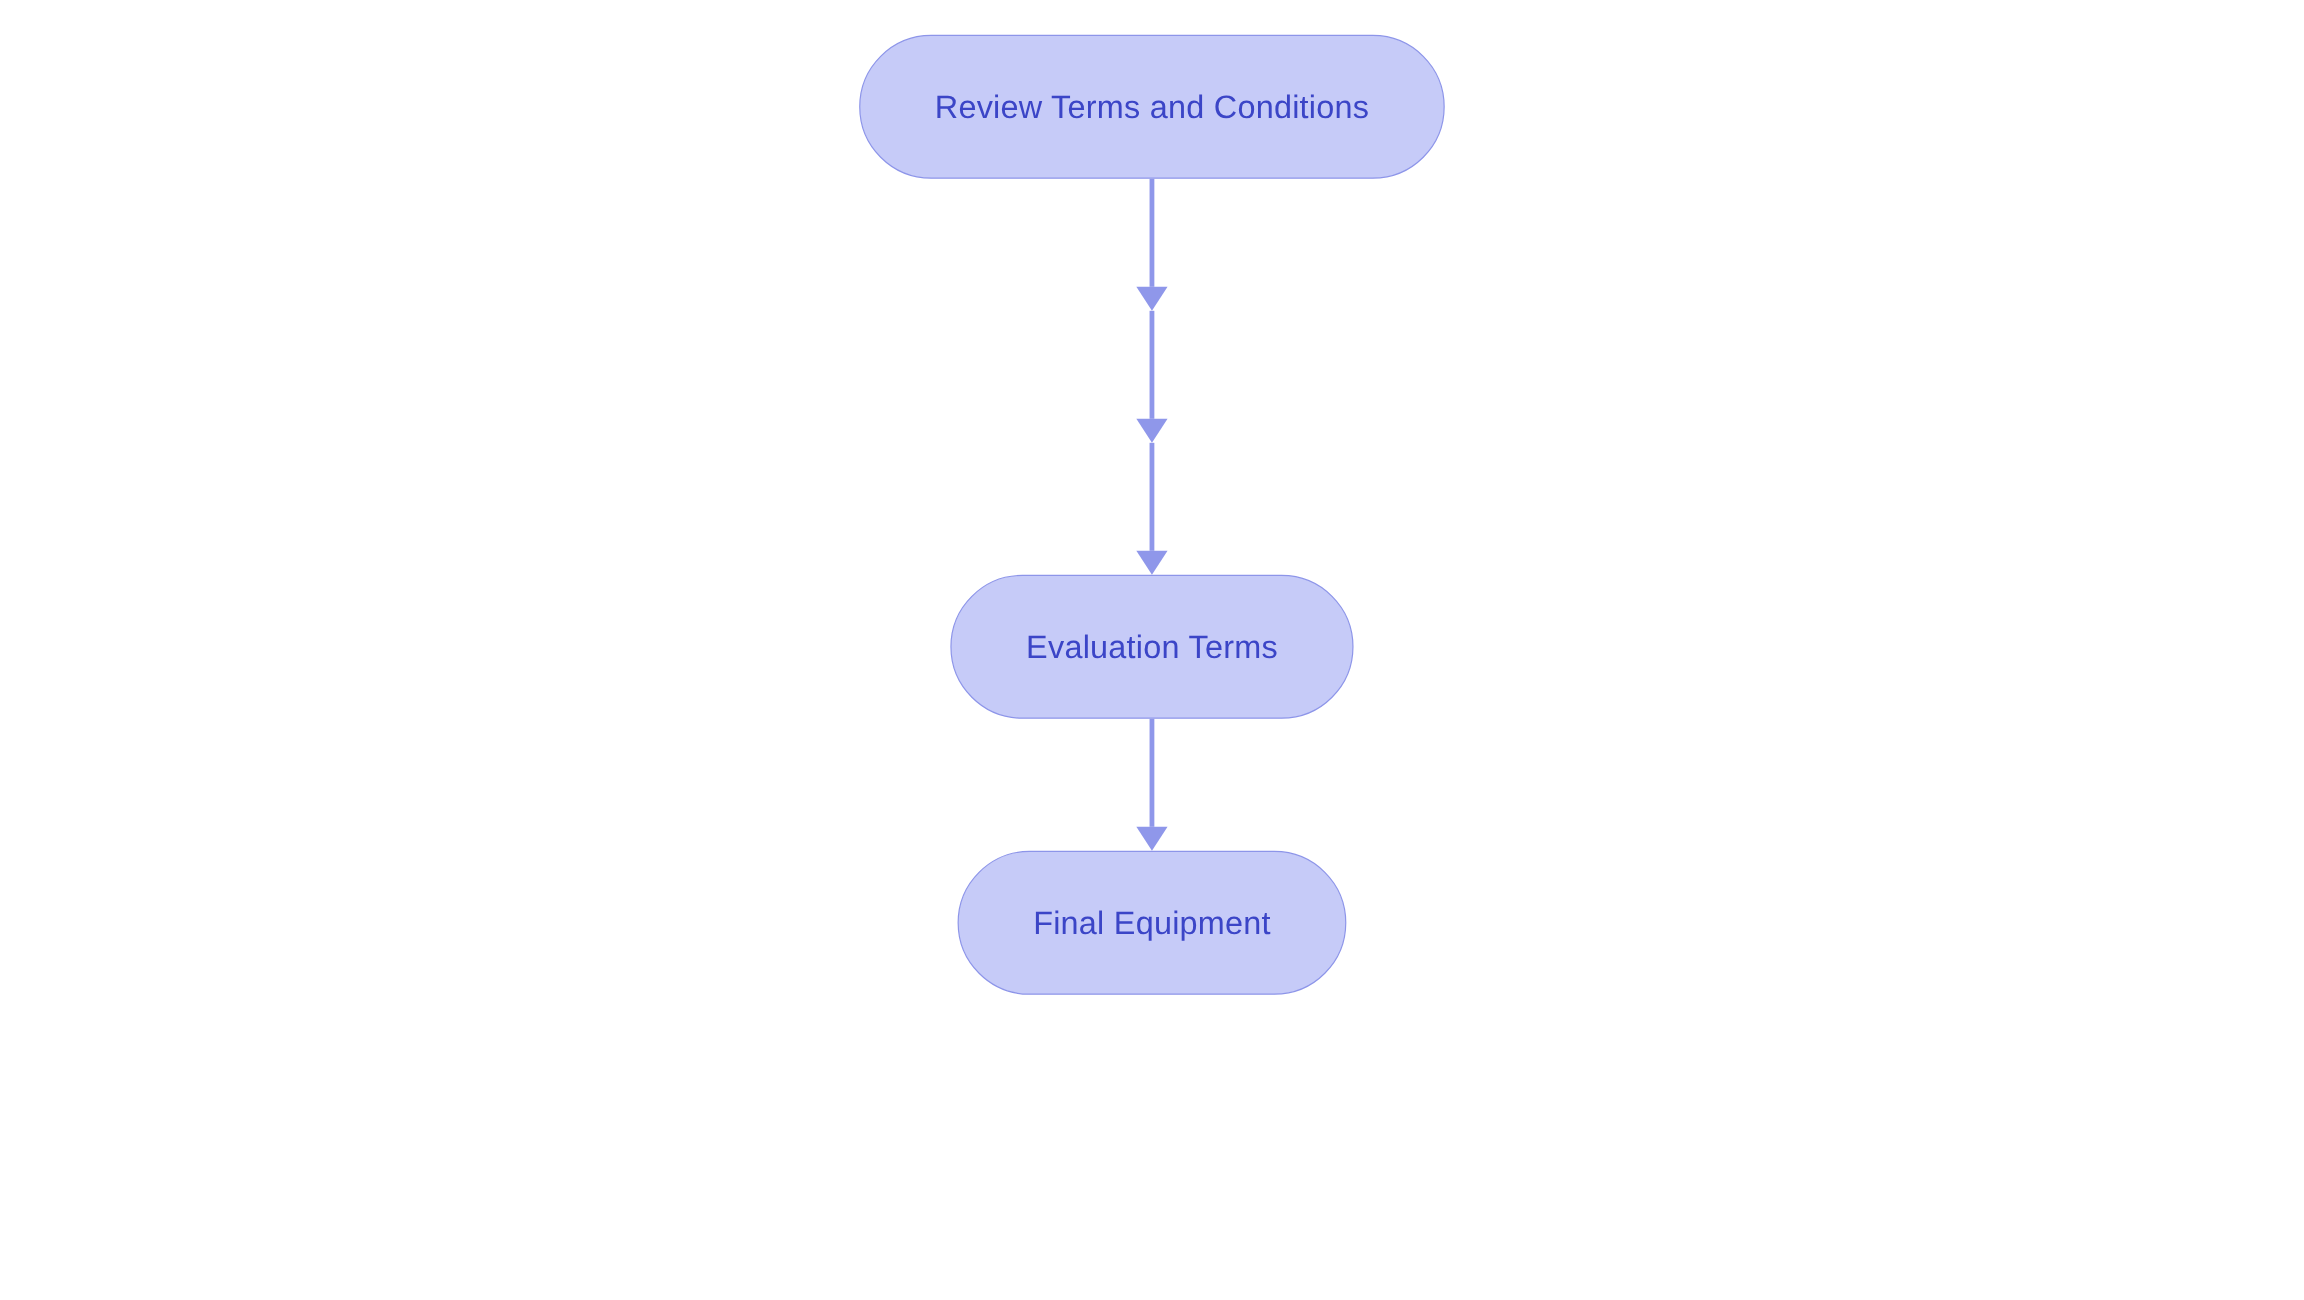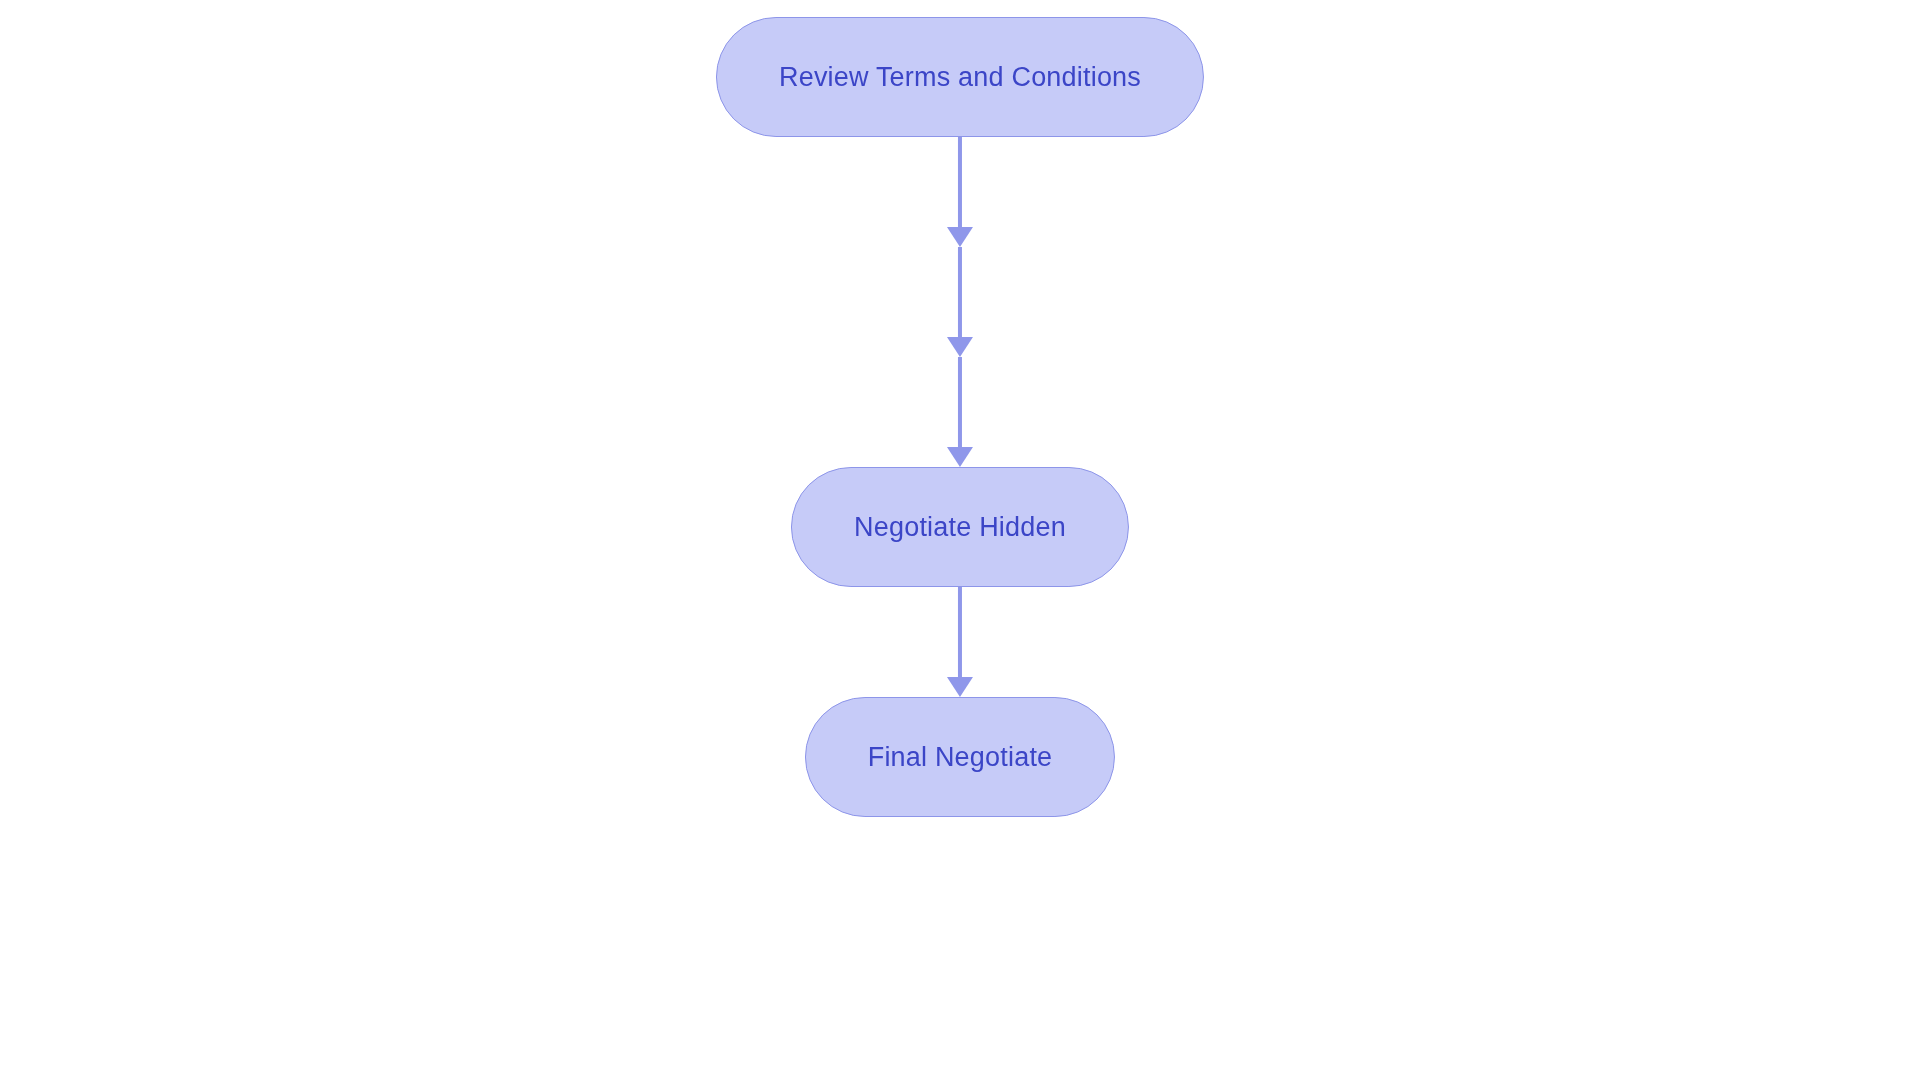--- a/index.html
+++ b/index.html
@@ -10,21 +10,21 @@
   .canvas {
     position: relative;
     width: 1920px;
     height: 1083px;
     background: var(--background, #ffffff);
     overflow: hidden;
     font-family: "Liberation Sans", sans-serif;
   }
   .flow {
     position: absolute;
-    top: 17px;
+    top: 29px;
     left: 50%;
     transform: translateX(-50%);
     display: flex;
     flex-direction: column;
     align-items: center;
   }
   .node {
     height: 120px;
     box-sizing: border-box;
     padding: 0 62px;
@@ -82,26 +82,26 @@
       <div class="arrow-head"></div>
     </div>
 
 
     <div class="arrow">
       <div class="arrow-line"></div>
       <div class="arrow-head"></div>
     </div>
 
     <div class="node">
-      <span class="node-label">Negotiate Hidden</span>
+      <span class="node-label">Evaluation Terms</span>
     </div>
 
     <div class="arrow">
       <div class="arrow-line"></div>
       <div class="arrow-head"></div>
     </div>
 
     <div class="node">
-      <span class="node-label">Final Negotiate</span>
+      <span class="node-label">Final Equipment</span>
     </div>
 
   </div>
 </div>
 
 </body></html>

